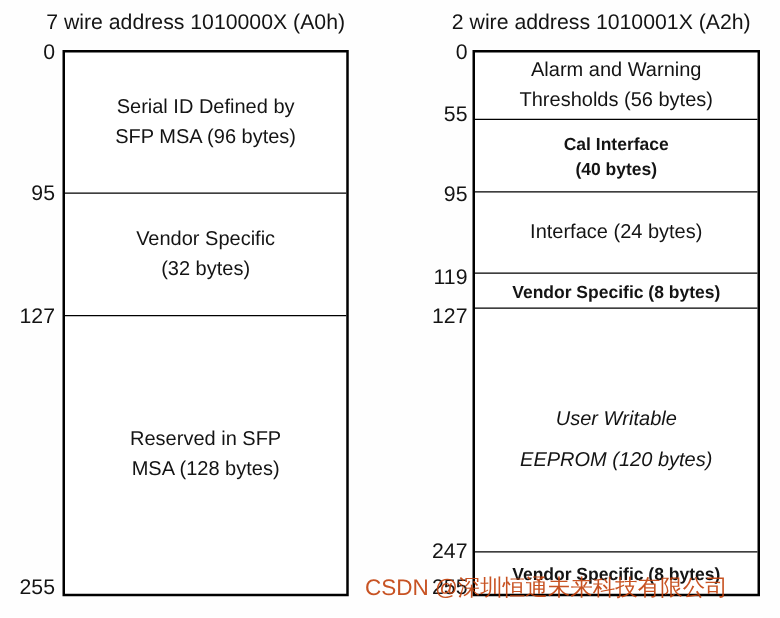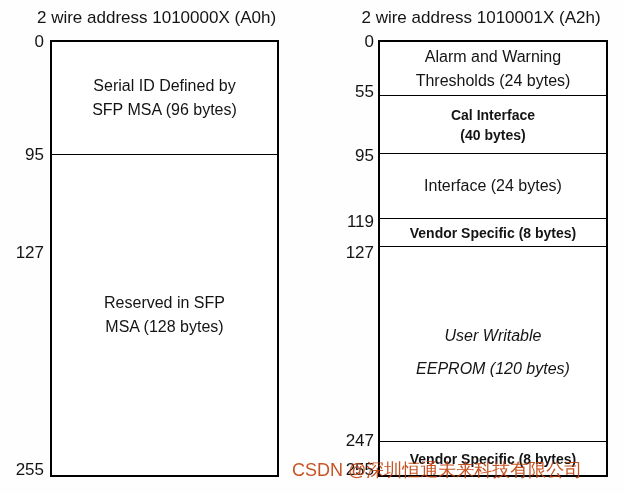--- a/index.html
+++ b/index.html
@@ -38,52 +38,56 @@
   .watermark{
     position:absolute;left:292px;top:459px;font-size:18px;line-height:22px;
     color:#c2410c;white-space:nowrap;z-index:5;opacity:.9;
   }
 </style>
 </head>
 <body>
 
 <div class="stage">
 
-  <div class="title t-left">2 wire address 1010000X (A0h)</div>
+  <div class="title t-left">7 wire address 1010000X (A0h)</div>
 
   <div class="lbl lbl-l" style="top:33px">0</div>
   <div class="lbl lbl-l" style="top:146px">95</div>
   <div class="lbl lbl-l" style="top:244px">127</div>
   <div class="lbl lbl-l" style="top:461px">255</div>
 
   <div class="box box-left">
     <div class="sec" style="height:112px">
       <span>Serial ID Defined by</span>
       <span>SFP MSA (96 bytes)</span>
+    </div>
+    <div class="sec divtop" style="height:98px">
+      <span>Vendor Specific</span>
+      <span>(32 bytes)</span>
     </div>
     <div class="sec divtop grow padb">
       <span>Reserved in SFP</span>
       <span>MSA (128 bytes)</span>
     </div>
   </div>
 
   <div class="title t-right">2 wire address 1010001X (A2h)</div>
 
   <div class="lbl lbl-r" style="top:33px">0</div>
   <div class="lbl lbl-r" style="top:83px">55</div>
   <div class="lbl lbl-r" style="top:147px">95</div>
   <div class="lbl lbl-r" style="top:213px">119</div>
   <div class="lbl lbl-r" style="top:244px">127</div>
   <div class="lbl lbl-r" style="top:432px">247</div>
   <div class="lbl lbl-r" style="top:461px">255</div>
 
   <div class="box box-right">
     <div class="sec" style="height:53px">
       <span>Alarm and Warning</span>
-      <span>Thresholds (24 bytes)</span>
+      <span>Thresholds (56 bytes)</span>
     </div>
     <div class="sec divtop bold" style="height:58px">
       <span>Cal Interface</span>
       <span>(40 bytes)</span>
     </div>
     <div class="sec divtop" style="height:65px">
       <span>Interface (24 bytes)</span>
     </div>
     <div class="sec divtop bold" style="height:28px">
       <span>Vendor Specific (8 bytes)</span>

